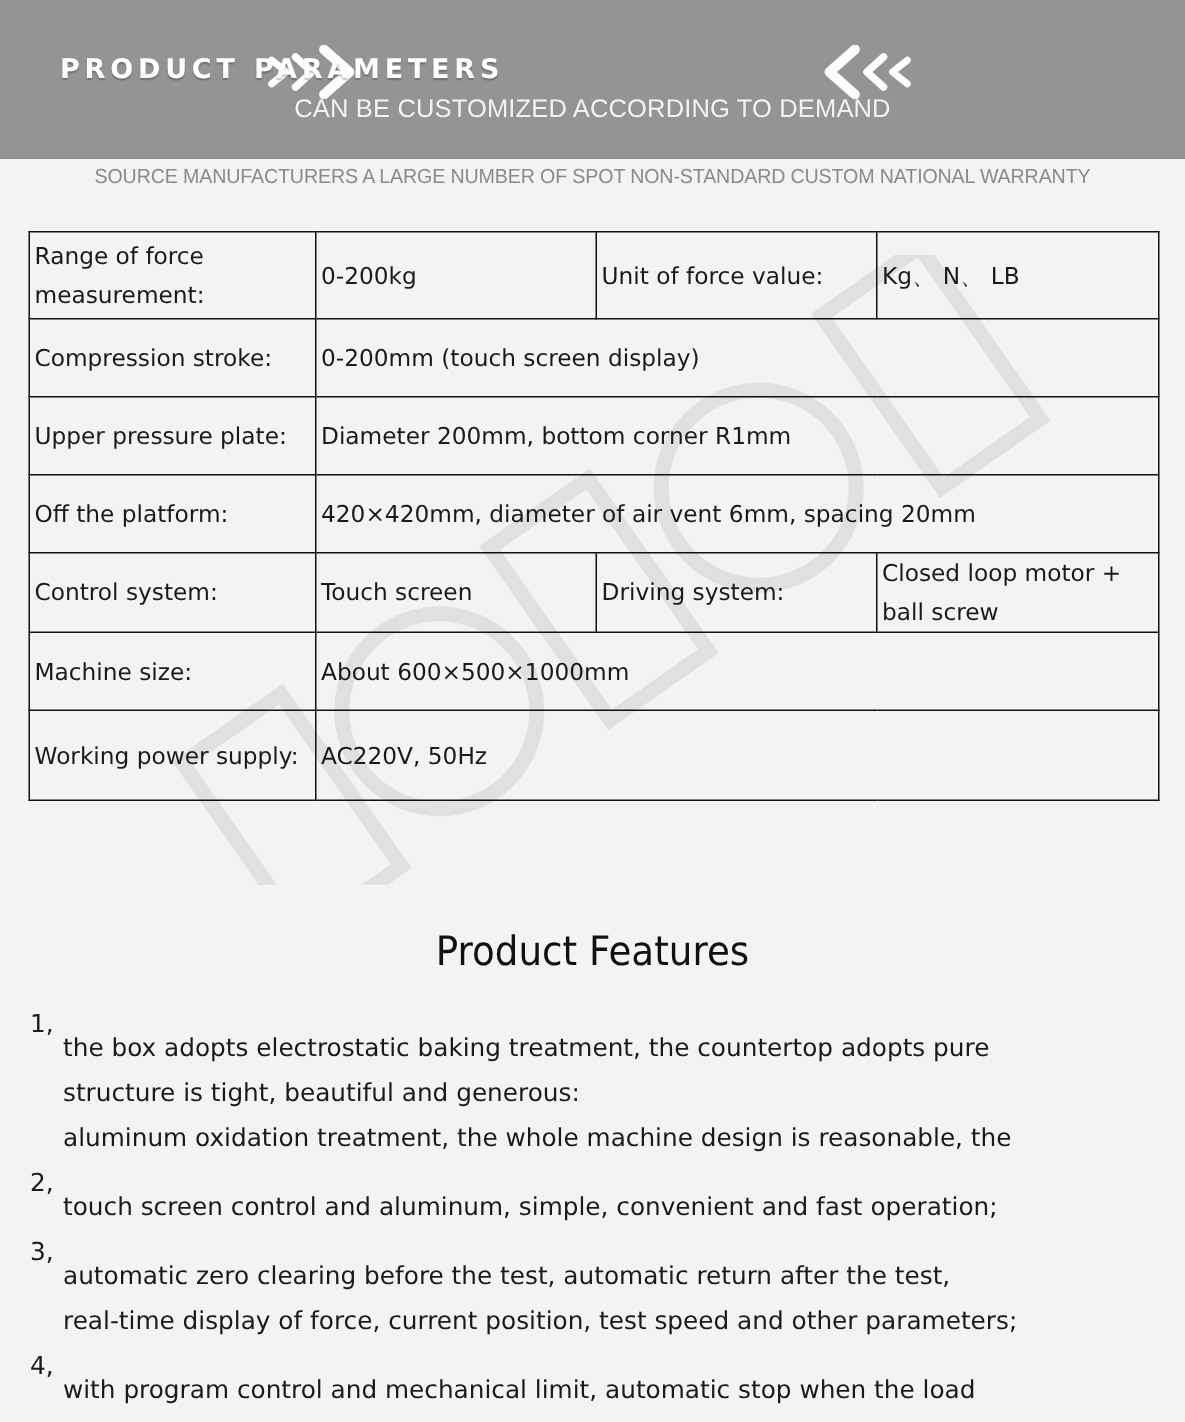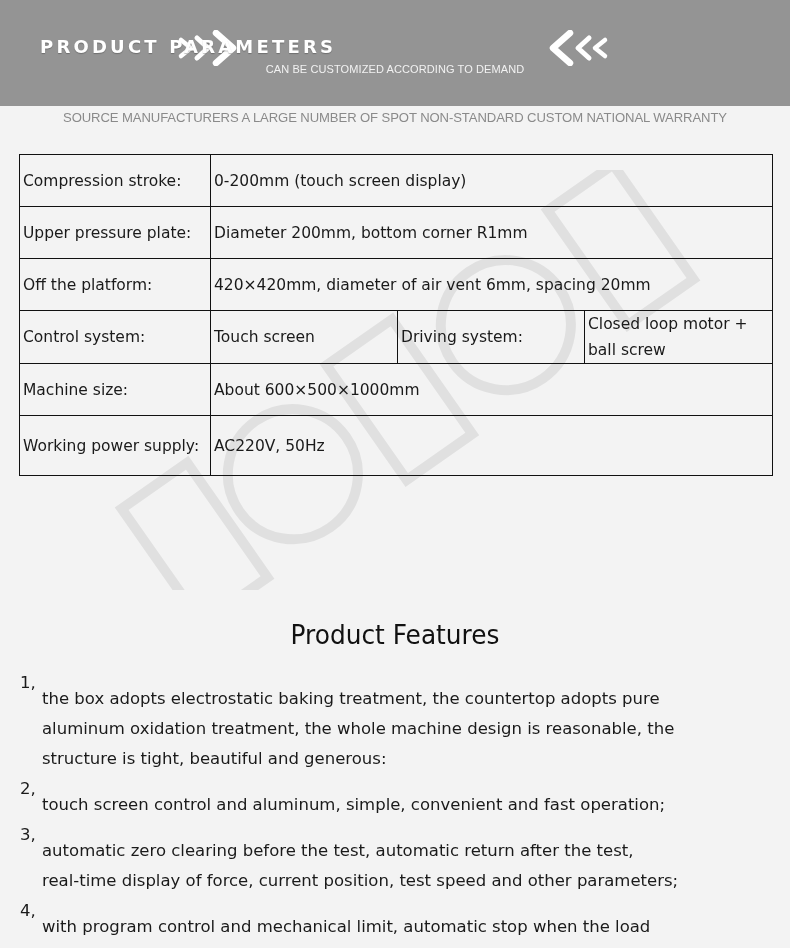--- a/index.html
+++ b/index.html
@@ -21,21 +21,21 @@
       text-align: left; color: #fff;
       font-family: "DejaVu Sans", sans-serif; font-weight: bold;
       font-size: 18px; letter-spacing: 3.2px;
       text-shadow: 0 1px 1px rgba(0,0,0,0.25);
       padding-left: 24px;
     }
     .header .subtitle {
       position: absolute; left: 0; width: 790px; top: 63px;
       text-align: center; color: #f2f2f2;
       font-family: "Liberation Sans", sans-serif;
-      font-size: 11px; letter-spacing: 0.1px;
+      font-size: 17px; letter-spacing: 0.1px;
     }
     .tagline {
       position: absolute; left: 0; top: 110px; width: 790px;
       text-align: center; color: #8a8a8a;
       font-family: "Liberation Sans", sans-serif;
       font-size: 13.5px; letter-spacing: -0.1px;
       transform: scaleX(0.97);
     }
     .watermark {
       position: absolute; left: 60px; top: 170px; width: 700px; height: 420px;
@@ -102,20 +102,26 @@
 </svg>
 
 <table class="params">
   <colgroup>
     <col style="width:191px">
     <col style="width:187px">
     <col style="width:187px">
     <col style="width:188px">
   </colgroup>
   <tbody>
+    <tr style="height:58px">
+      <td>Range of force measurement:</td>
+      <td>0-200kg</td>
+      <td>Unit of force value:</td>
+      <td>Kg、 N、 LB</td>
+    </tr>
     <tr style="height:52px">
       <td>Compression stroke:</td>
       <td colspan="3">0-200mm (touch screen display)</td>
     </tr>
     <tr style="height:52px">
       <td style="white-space:nowrap">Upper pressure plate:</td>
       <td colspan="3">Diameter 200mm, bottom corner R1mm</td>
     </tr>
     <tr style="height:52px">
       <td>Off the platform:</td>
@@ -138,22 +144,22 @@
   </tbody>
 </table>
 
 <div class="features-title">Product Features</div>
 
 <div class="features">
   <div class="feature">
     <div class="num">1,</div>
     <div class="txt">
       <span>the box adopts electrostatic baking treatment, the countertop adopts pure</span>
+      <span>structure is tight, beautiful and generous:</span>
       <span>aluminum oxidation treatment, the whole machine design is reasonable, the</span>
-      <span>structure is tight, beautiful and generous:</span>
     </div>
   </div>
   <div class="feature">
     <div class="num">2,</div>
     <div class="txt">
       <span>touch screen control and aluminum, simple, convenient and fast operation;</span>
     </div>
   </div>
   <div class="feature">
     <div class="num">3,</div>

